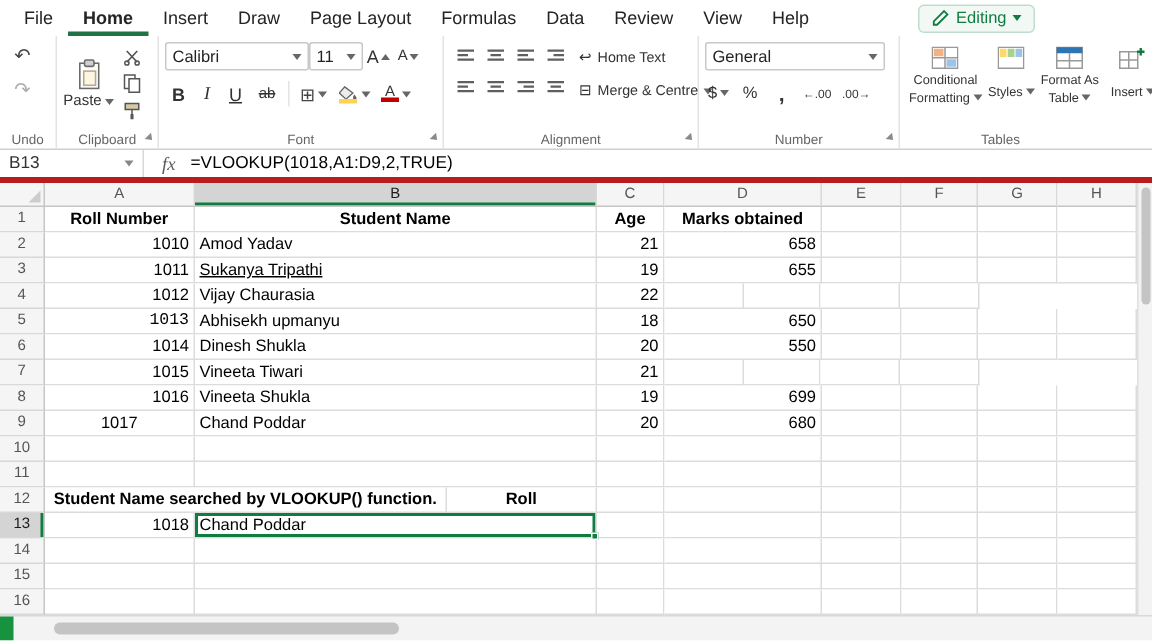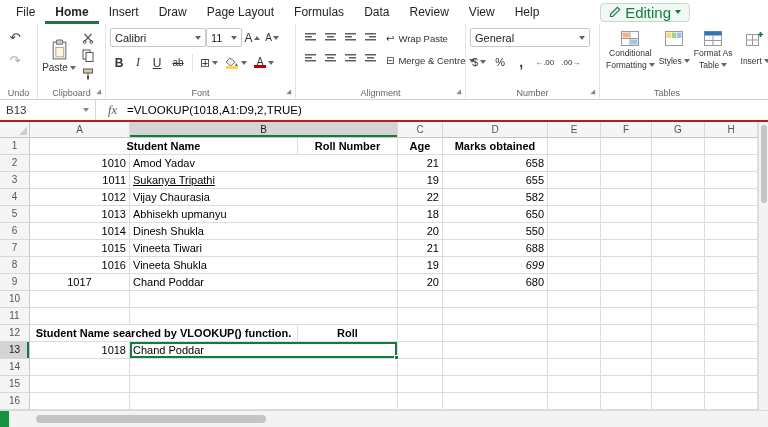--- a/index.html
+++ b/index.html
@@ -6,21 +6,21 @@
   html,body{width:768px;height:427px;overflow:hidden}
   body{font-family:"Liberation Sans",sans-serif;background:#fff;color:#222;font-size:11px}
   button{border:none;background:transparent;font:inherit;color:#333;display:flex;align-items:center;justify-content:center;cursor:pointer;padding:0}
   .uicon{font-family:"DejaVu Sans",sans-serif}
 
   
   .tabbar{height:24px;display:flex;align-items:center;background:#fff;padding-left:6px}
   #tabs{display:flex;height:24px}
   .tab{font-size:12px;color:#242424;padding:0 10px;height:24px;line-height:24px;white-space:nowrap;cursor:pointer}
   .tab.active{font-weight:bold;box-shadow:inset 0 -3px 0 #217346}
-  .editing-pill{margin-left:auto;margin-right:78px;height:19px;display:flex;align-items:center;gap:4px;padding:0 8px;border:1px solid #bfdccd;border-radius:4px;background:#f2f9f5;color:#107C41;font-size:15px;cursor:pointer}
+  .editing-pill{margin-left:auto;margin-right:78px;height:19px;display:flex;align-items:center;gap:4px;padding:0 8px;border:1px solid #bfdccd;border-radius:4px;background:#f2f9f5;color:#107C41;font-size:11px;cursor:pointer}
   .tri-down{width:0;height:0;border-left:3px solid transparent;border-right:3px solid transparent;border-top:4px solid #666;display:inline-block}
   .tri-up{width:0;height:0;border-left:3px solid transparent;border-right:3px solid transparent;border-bottom:4px solid #666;display:inline-block}
   .editing-pill .tri-down{border-top-color:#107C41}
 
   
   .ribbon{height:76px;background:#fff;border-bottom:1px solid #cfcfcf;display:flex}
   .group{position:relative;border-right:1px solid #e3e3e3;padding:4px 4px 14px;display:flex;flex-direction:column}
   .group-label{position:absolute;bottom:1px;left:0;right:0;text-align:center;font-size:9px;color:#666;white-space:nowrap}
   .launcher{position:absolute;right:2px;bottom:2px}
   .launcher .tri-down{transform:rotate(-45deg);border-top-color:#8a8a8a}
@@ -47,21 +47,21 @@
   .abtn{width:20px;height:18px}
   .txtbtn{height:19px;gap:4px;font-size:9.5px;color:#333;justify-content:flex-start;padding:0 2px;white-space:nowrap}
   .txtbtn .uicon{font-size:10px}
   .nbtn{height:18px;min-width:18px;padding:0 2px;font-size:11px;color:#333}
   .ndec{font-size:8px;letter-spacing:0}
   .bigbtn{display:flex;flex-direction:column;align-items:center;justify-content:flex-start;gap:2px;padding:3px 2px 0;height:56px;font-size:8.5px;color:#333;line-height:1.2;white-space:nowrap;border-radius:2px}
   .bigbtn .lrow{display:flex;align-items:center;gap:2px}
   .g-tables .group-label{left:0;right:auto;width:134px}
 
   
-  .formula-bar{height:22px;display:flex;align-items:center;background:#fff;border-bottom:2px solid #b91c1c}
+  .formula-bar{height:22px;display:flex;align-items:center;background:#fff;border-bottom:4px solid #b91c1c}
   .name-box{width:96px;height:100%;display:flex;align-items:center;padding:0 6px;font-size:11.5px;color:#333;border-right:1px solid #d8d8d8;cursor:pointer}
   .name-box .tri-down{margin-left:auto;border-top-color:#888}
   .fx{font-style:italic;font-family:"Liberation Serif",serif;color:#5a5a5a;padding:0 10px 0 12px;font-size:12.5px}
   .formula-text{font-size:11.5px;color:#000;white-space:nowrap}
 
   
   .sheet{display:flex;height:288px}
   .gridwrap{width:758px}
   .col-headers{display:flex;height:16px}
   .corner{width:30px;height:16px;background:#f5f5f5;border-right:1px solid #c6c6c6;border-bottom:1px solid #c6c6c6;position:relative;cursor:pointer}
@@ -253,21 +253,21 @@
                 <span class="bars r"></span>
               </button>
             <button class="abtn">
                 <span class="bars c"></span>
               </button>
           </div>
         </div>
         <div class="stackcol" style="gap:3px;padding-top:1px">
           <button class="txtbtn">
             <span class="uicon">↩</span>
-            <span>Wrap Paste</span>
+            <span>Home Text</span>
           </button>
           <button class="txtbtn">
             <span class="uicon">⊟</span>
             <span>Merge &amp; Centre</span>
             <span class="tri-down"></span>
           </button>
         </div>
       </div>
       <span class="launcher"><span class="tri-down"></span></span>
       <div class="group-label">Alignment</div>
@@ -378,22 +378,22 @@
           <div class="col-hdr" style="width: 45px;">C</div>
           <div class="col-hdr" style="width: 105px;">D</div>
           <div class="col-hdr" style="width: 53px;">E</div>
           <div class="col-hdr" style="width: 51px;">F</div>
           <div class="col-hdr" style="width: 53px;">G</div>
           <div class="col-hdr" style="width: 53px;">H</div>
         </div>
       <div id="grid-body">
           <div class="grid-row">
             <div class="row-hdr">1</div>
+            <div class="cell b c" style="width: 100px;">Roll Number</div>
             <div class="cell b c" style="width: 268px;">Student Name</div>
-            <div class="cell b c" style="width: 100px;">Roll Number</div>
             <div class="cell b c" style="width: 45px;">Age</div>
             <div class="cell b c" style="width: 105px;">Marks obtained</div>
             <div class="cell" style="width: 53px;"></div>
             <div class="cell" style="width: 51px;"></div>
             <div class="cell" style="width: 53px;"></div>
             <div class="cell" style="width: 53px;"></div>
           </div>
           <div class="grid-row">
             <div class="row-hdr">2</div>
             <div class="cell num" style="width: 100px;">1010</div>
@@ -414,29 +414,28 @@
             <div class="cell" style="width: 53px;"></div>
             <div class="cell" style="width: 51px;"></div>
             <div class="cell" style="width: 53px;"></div>
             <div class="cell" style="width: 53px;"></div>
           </div>
           <div class="grid-row">
             <div class="row-hdr">4</div>
             <div class="cell num" style="width: 100px;">1012</div>
             <div class="cell" style="width: 268px;">Vijay Chaurasia</div>
             <div class="cell num" style="width: 45px;">22</div>
-            <div class="cell num" style="width: 105px;">582</div>
             <div class="cell" style="width: 53px;"></div>
             <div class="cell" style="width: 51px;"></div>
             <div class="cell" style="width: 53px;"></div>
             <div class="cell" style="width: 53px;"></div>
           </div>
           <div class="grid-row">
             <div class="row-hdr">5</div>
-            <div class="cell num" style="width: 100px;">1013</div>
+            <div class="cell num" style="width: 100px; font-family: Liberation Mono, monospace;">1013</div>
             <div class="cell" style="width: 268px;">Abhisekh upmanyu</div>
             <div class="cell num" style="width: 45px;">18</div>
             <div class="cell num" style="width: 105px;">650</div>
             <div class="cell" style="width: 53px;"></div>
             <div class="cell" style="width: 51px;"></div>
             <div class="cell" style="width: 53px;"></div>
             <div class="cell" style="width: 53px;"></div>
           </div>
           <div class="grid-row">
             <div class="row-hdr">6</div>
@@ -447,32 +446,31 @@
             <div class="cell" style="width: 53px;"></div>
             <div class="cell" style="width: 51px;"></div>
             <div class="cell" style="width: 53px;"></div>
             <div class="cell" style="width: 53px;"></div>
           </div>
           <div class="grid-row">
             <div class="row-hdr">7</div>
             <div class="cell num" style="width: 100px;">1015</div>
             <div class="cell" style="width: 268px;">Vineeta Tiwari</div>
             <div class="cell num" style="width: 45px;">21</div>
-            <div class="cell num" style="width: 105px;">688</div>
             <div class="cell" style="width: 53px;"></div>
             <div class="cell" style="width: 51px;"></div>
             <div class="cell" style="width: 53px;"></div>
             <div class="cell" style="width: 53px;"></div>
           </div>
           <div class="grid-row">
             <div class="row-hdr">8</div>
             <div class="cell num" style="width: 100px;">1016</div>
             <div class="cell" style="width: 268px;">Vineeta Shukla</div>
             <div class="cell num" style="width: 45px;">19</div>
-            <div class="cell num" style="width: 105px; font-style: italic;">699</div>
+            <div class="cell num" style="width: 105px;">699</div>
             <div class="cell" style="width: 53px;"></div>
             <div class="cell" style="width: 51px;"></div>
             <div class="cell" style="width: 53px;"></div>
             <div class="cell" style="width: 53px;"></div>
           </div>
           <div class="grid-row">
             <div class="row-hdr">9</div>
             <div class="cell num" style="width: 100px; text-align: center;">1017</div>
             <div class="cell" style="width: 268px;">Chand Poddar</div>
             <div class="cell num" style="width: 45px;">20</div>

